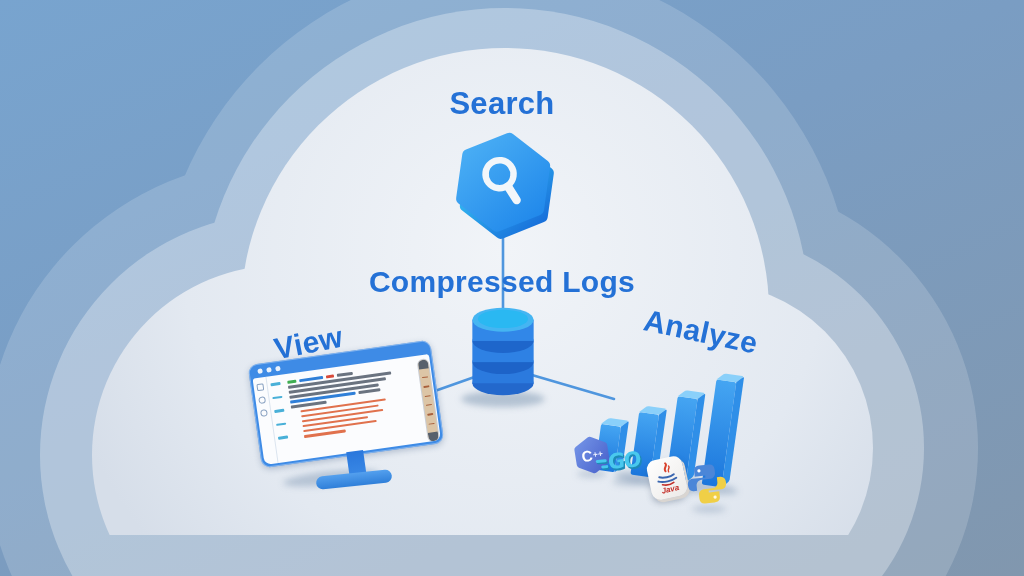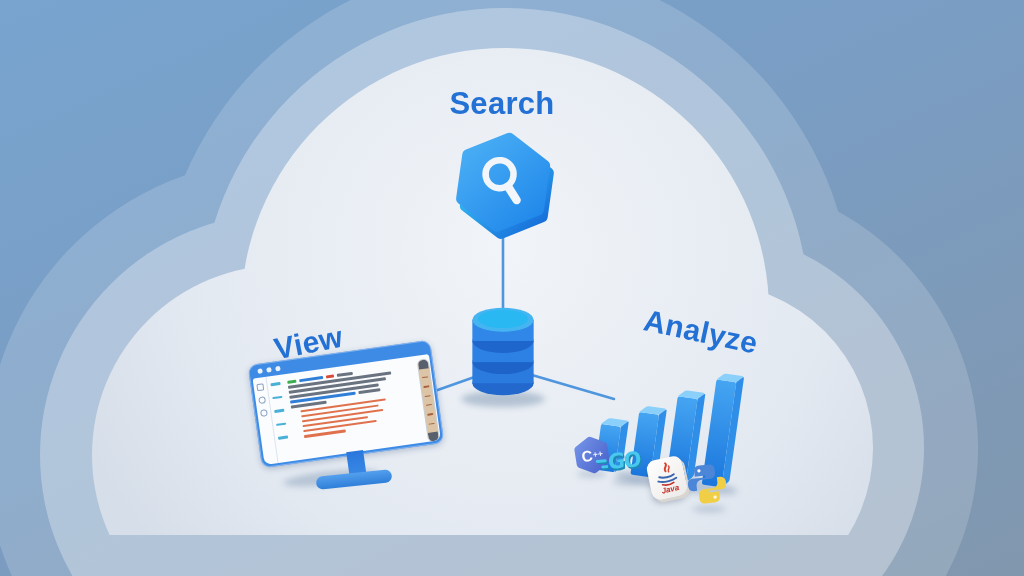--- a/index.html
+++ b/index.html
@@ -117,20 +117,21 @@
       <ellipse cx="709" cy="509" rx="17" ry="4" opacity=".35"></ellipse>
     </g>
     <g stroke="#4f96de" stroke-width="2.6" fill="none" stroke-linecap="round">
       <line x1="503" y1="238" x2="503" y2="322"></line>
       <line x1="500" y1="368" x2="398" y2="404"></line>
       <line x1="508" y1="368" x2="614" y2="399"></line>
     </g>
   </svg>
 
   <div class="lbl" id="lbl-search">Search</div>
+  <div class="lbl" id="lbl-hub">Compressed Logs</div>
   <div class="lbl" id="lbl-view">View</div>
   <div class="lbl" id="lbl-analyze">Analyze</div>
 
   <svg class="abs" style="left:447px;top:127px" width="112" height="116" viewBox="0 0 120 120">
     <defs>
       <linearGradient id="hexBack" x1="0" y1="0" x2="1" y2="1">
           <stop offset="0" stop-color="#3fd7fa"></stop>
           <stop offset="1" stop-color="#1467d8"></stop>
         </linearGradient>
       <linearGradient id="hexFront" x1="0" y1="0" x2="1" y2="1">

